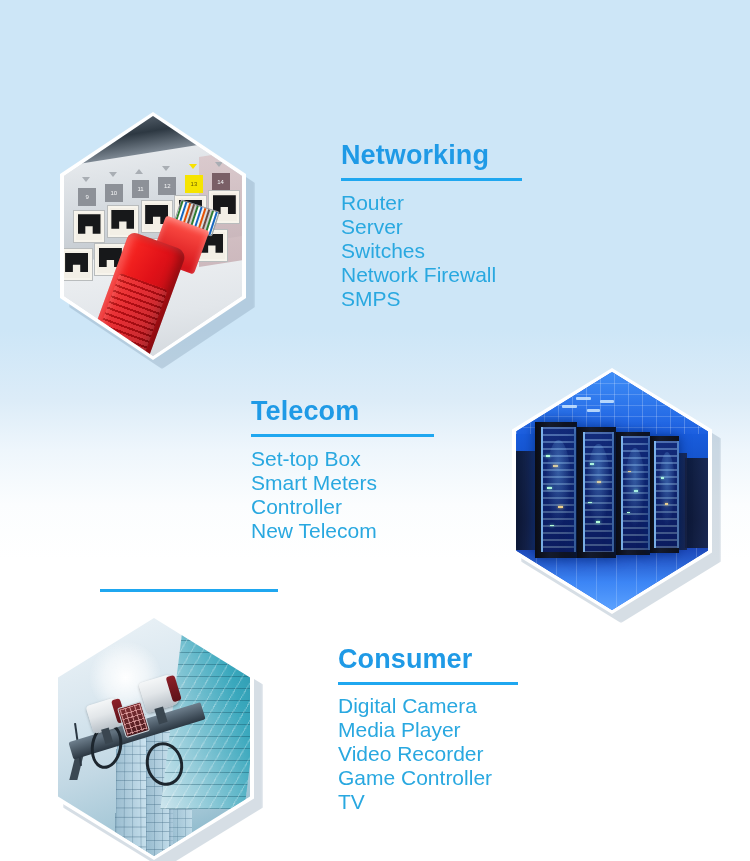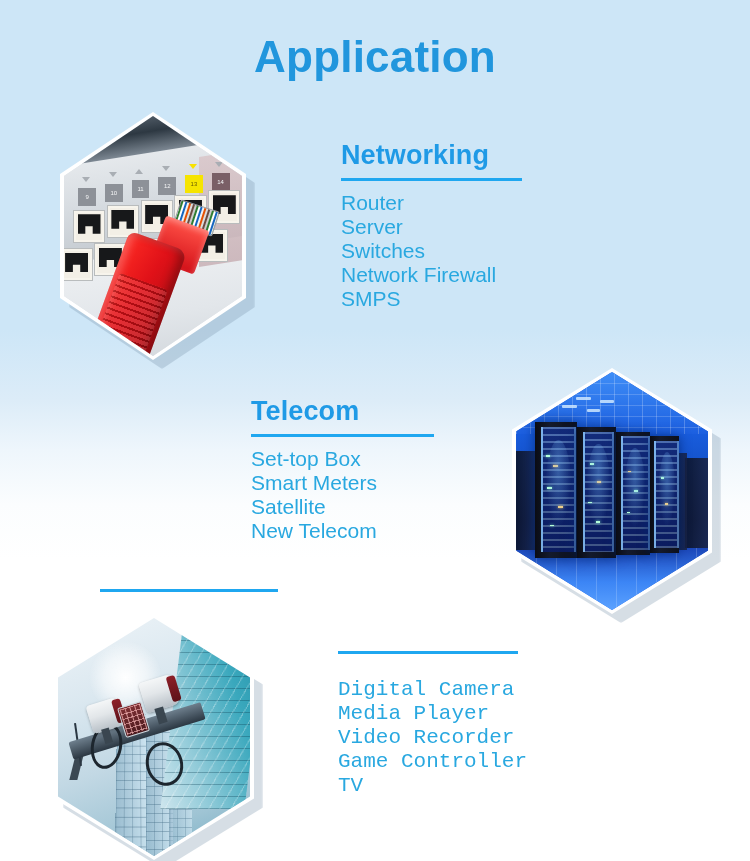--- a/index.html
+++ b/index.html
@@ -72,21 +72,21 @@
   #block-networking { left: 341px; top: 140px; }
   #block-networking .rule { width: 181px; }
   #block-networking ul { margin-top: 10px; }
 
   #block-telecom { left: 251px; top: 396px; }
   #block-telecom .rule { width: 183px; }
   #block-telecom ul { margin-top: 10px; }
 
   #block-consumer { left: 338px; top: 644px; }
   #block-consumer .rule { width: 180px; }
-  #block-consumer ul { margin-top: 24px; font-family: Liberation Mono, monospace; }
+  #block-consumer ul { margin-top: 9px; }
 
   
   #divider-line {
     position: absolute;
     left: 100px;
     top: 589px;
     width: 178px;
     height: 3px;
     background: #1fa7f0;
   }
@@ -376,21 +376,20 @@
     position:absolute;
     width:2px;
     background:#2b3742;
   }
 </style>
 </head>
 <body>
 
 <div id="page">
 
-  <div id="title">Application</div>
 
   <div class="hex-wrap" id="hex-networking">
     <div class="hex-shadow"></div>
     <div class="hex">
       <div class="hex-inner">
         <div class="art-switch">
           <div class="sw-bottom"></div>
           <div class="sw-face"></div>
           <div class="sw-face-pink"></div>
           <div class="sw-top"></div>
@@ -439,21 +438,21 @@
       <li>SMPS</li>
     </ul>
   </div>
 
   <div class="block" id="block-telecom">
     <h2>Telecom</h2>
     <div class="rule"></div>
     <ul>
       <li>Set-top Box</li>
       <li>Smart Meters</li>
-      <li>Satellite</li>
+      <li>Controller</li>
       <li>New Telecom</li>
     </ul>
   </div>
 
   <div id="divider-line"></div>
 
   <div class="hex-wrap" id="hex-servers">
     <div class="hex-shadow"></div>
     <div class="hex">
       <div class="hex-inner">
@@ -532,20 +531,21 @@
             <div class="lens"></div>
             <div class="mount"></div>
           </div>
           <div class="cam-panel" style="left:33%; top:36%; width:12%; height:12%; transform:rotate(-17deg);"></div>
         </div>
       </div>
     </div>
   </div>
 
   <div class="block" id="block-consumer">
+    <h2>Consumer</h2>
     <div class="rule"></div>
     <ul>
       <li>Digital Camera</li>
       <li>Media Player</li>
       <li>Video Recorder</li>
       <li>Game Controller</li>
       <li>TV</li>
     </ul>
   </div>
 

